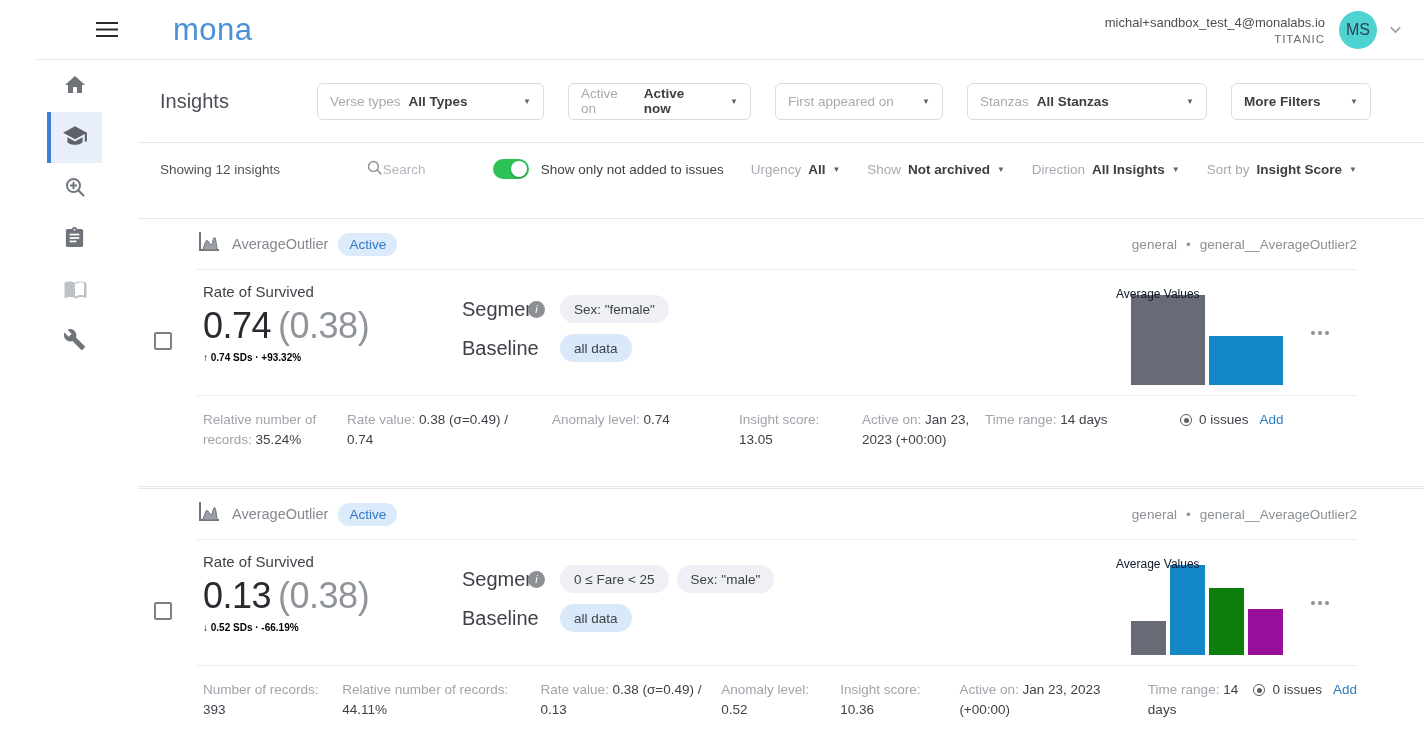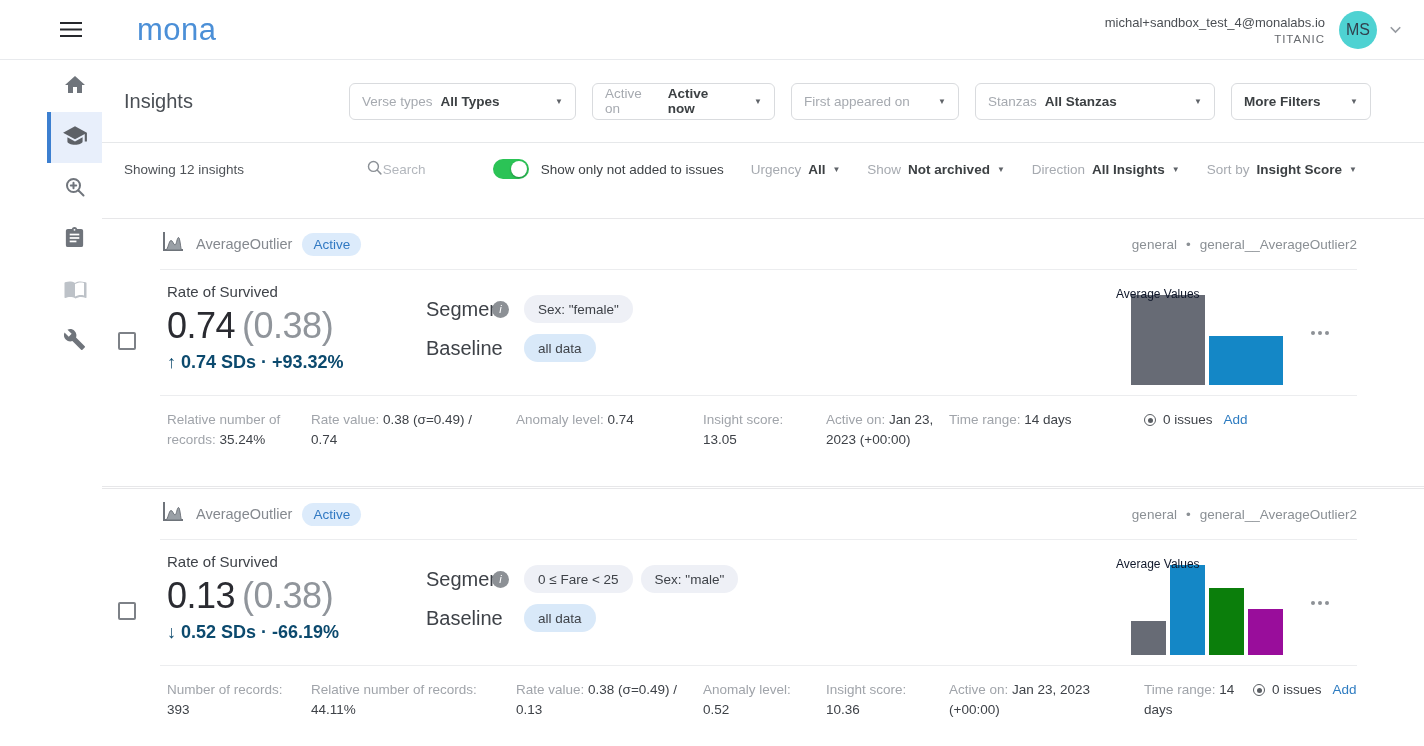--- a/index.html
+++ b/index.html
@@ -1,19 +1,19 @@
 <!DOCTYPE html>
 <html><head>
 <meta charset="utf-8">
 <style>
   * { margin:0; padding:0; box-sizing:border-box; }
   html,body { background:#fff; }
   .page {
     position:relative; width:1424px; height:746px; overflow:hidden;
-    font-family:"Liberation Sans", sans-serif; color:#3c4043; background:#fff;
+    font-family:"Liberation Sans", sans-serif; color:#3c4043; background:#fff;padding-left:36px;
   }
   
   .header { height:60px; display:flex; align-items:center; padding:0 20px 0 60px; border-bottom:1px solid #e8eaed; }
   .burger-wrap { width:22px; height:16px; display:flex; align-items:flex-start; cursor:pointer; }
   .burger { width:22px; height:2.5px; background:#26282c; box-shadow:0 6.5px 0 #26282c, 0 13px 0 #26282c; }
   .logo { margin-left:55px; font-size:31px; color:#4b8fd7; letter-spacing:0.5px; font-weight:normal; }
   .hspacer { flex:1; }
   .user-meta { text-align:right; margin-right:14px; }
   .user-email { font-size:13px; color:#4b4f54; }
   .workspace { font-size:11.5px; color:#66696e; letter-spacing:1px; margin-top:3px; }
@@ -21,21 +21,21 @@
   .chev { margin-left:10px; display:flex; }
   
   .sidebar { position:absolute; left:0; top:61px; bottom:0; width:102px; background:#fff; }
   .side-item { height:51px; margin-left:47px; display:flex; align-items:center; justify-content:center; position:relative; }
   .side-item.active { background:#e8effb; }
   .side-item.active::before { content:''; position:absolute; left:0; top:0; bottom:0; width:4px; background:#3c7fd0; }
   
   .main { margin-left:102px; }
   .filter-bar { height:83px; display:flex; align-items:center; padding:0 53px 0 22px; border-bottom:1px solid #e6e8ea; }
   .page-title { font-size:20px; color:#4a4f55; font-weight:normal; }
-  .filter-group { margin-left:auto; display:flex; gap:16px; }
+  .filter-group { margin-left:auto; display:flex; gap:24px; }
   .fbox { height:37px; border:1px solid #d9dbde; border-radius:6px; display:flex; align-items:center; padding:0 12px; font-size:13.5px; gap:8px; cursor:pointer; background:#fff; }
   .fbox .f-label { color:#a6aab0; }
   .fbox .f-value { color:#3c4043; font-weight:bold; }
   .fbox .fsp { flex:1; }
   .w-verse{width:227px}.w-activeon{width:183px}.w-first{width:168px}.w-stanzas{width:240px}.w-more{width:140px}
   .caret { font-size:8px; color:#5f6368; }
   
   .toolbar { height:52px; display:flex; align-items:center; padding:0 67px 0 22px; font-size:13.5px; }
   .showing { color:#4e5257; }
   .search-group { margin-left:auto; display:flex; align-items:center; }
@@ -54,21 +54,21 @@
   .card-type { margin-left:12px; color:#85898f; font-size:14.5px; }
   .status-pill { margin-left:10px; background:#dcebfb; color:#3179c2; font-size:13.5px; padding:4px 11px; border-radius:13px; }
   .crumbs { margin-left:auto; color:#8b9095; font-size:13.5px; display:flex; gap:9px; align-items:center; }
   .card-body { display:flex; min-height:125px; position:relative;justify-content:space-between; }
   .chk-col { width:49px; padding-top:62px; }
   .checkbox { width:18px; height:18px; border:2px solid #7d8187; border-radius:2px; cursor:pointer; }
   .metric-col { width:259px; padding-top:13px; }
   .metric-name { font-size:15px; color:#3e4248; }
   .big-row { margin-top:5px; font-size:36px; color:#2a2b31; letter-spacing:-0.5px; white-space:nowrap; }
   .big-base { color:#90959b; margin-left:7px; }
-  .delta { margin-top:5px; font-size:18px; color:#0c4a6e; font-weight:bold; }
+  .delta { margin-top:5px; font-size:10px; color:#000000; font-weight:bold; }
   .seg-col { flex:1; padding-top:25px; }
   .seg-row { display:flex; align-items:center; min-height:28px; margin-bottom:11px; }
   .seg-label { width:66px; color:#3e4248; font-size:20px; flex:none; }
   .seg-icon-slot { width:32px; flex:none; display:flex; align-items:center; }
   .info { width:17px; height:17px; border-radius:50%; background:#8c9095; color:#fff; font-size:11px; display:flex; align-items:center; justify-content:center; font-style:italic; cursor:pointer; }
   .info::after { content:'i'; }
   .chip { height:28px; display:inline-flex; align-items:center; padding:0 14px; border-radius:15px; font-size:13.5px; color:#3e4248; margin-right:8px; cursor:default; }
   .chip.gray { background:#eef0f6; }
   .chip.blue { background:#d9e9f9; }
   .chart-col { width:168px; position:relative; align-self:stretch; flex:none; }

